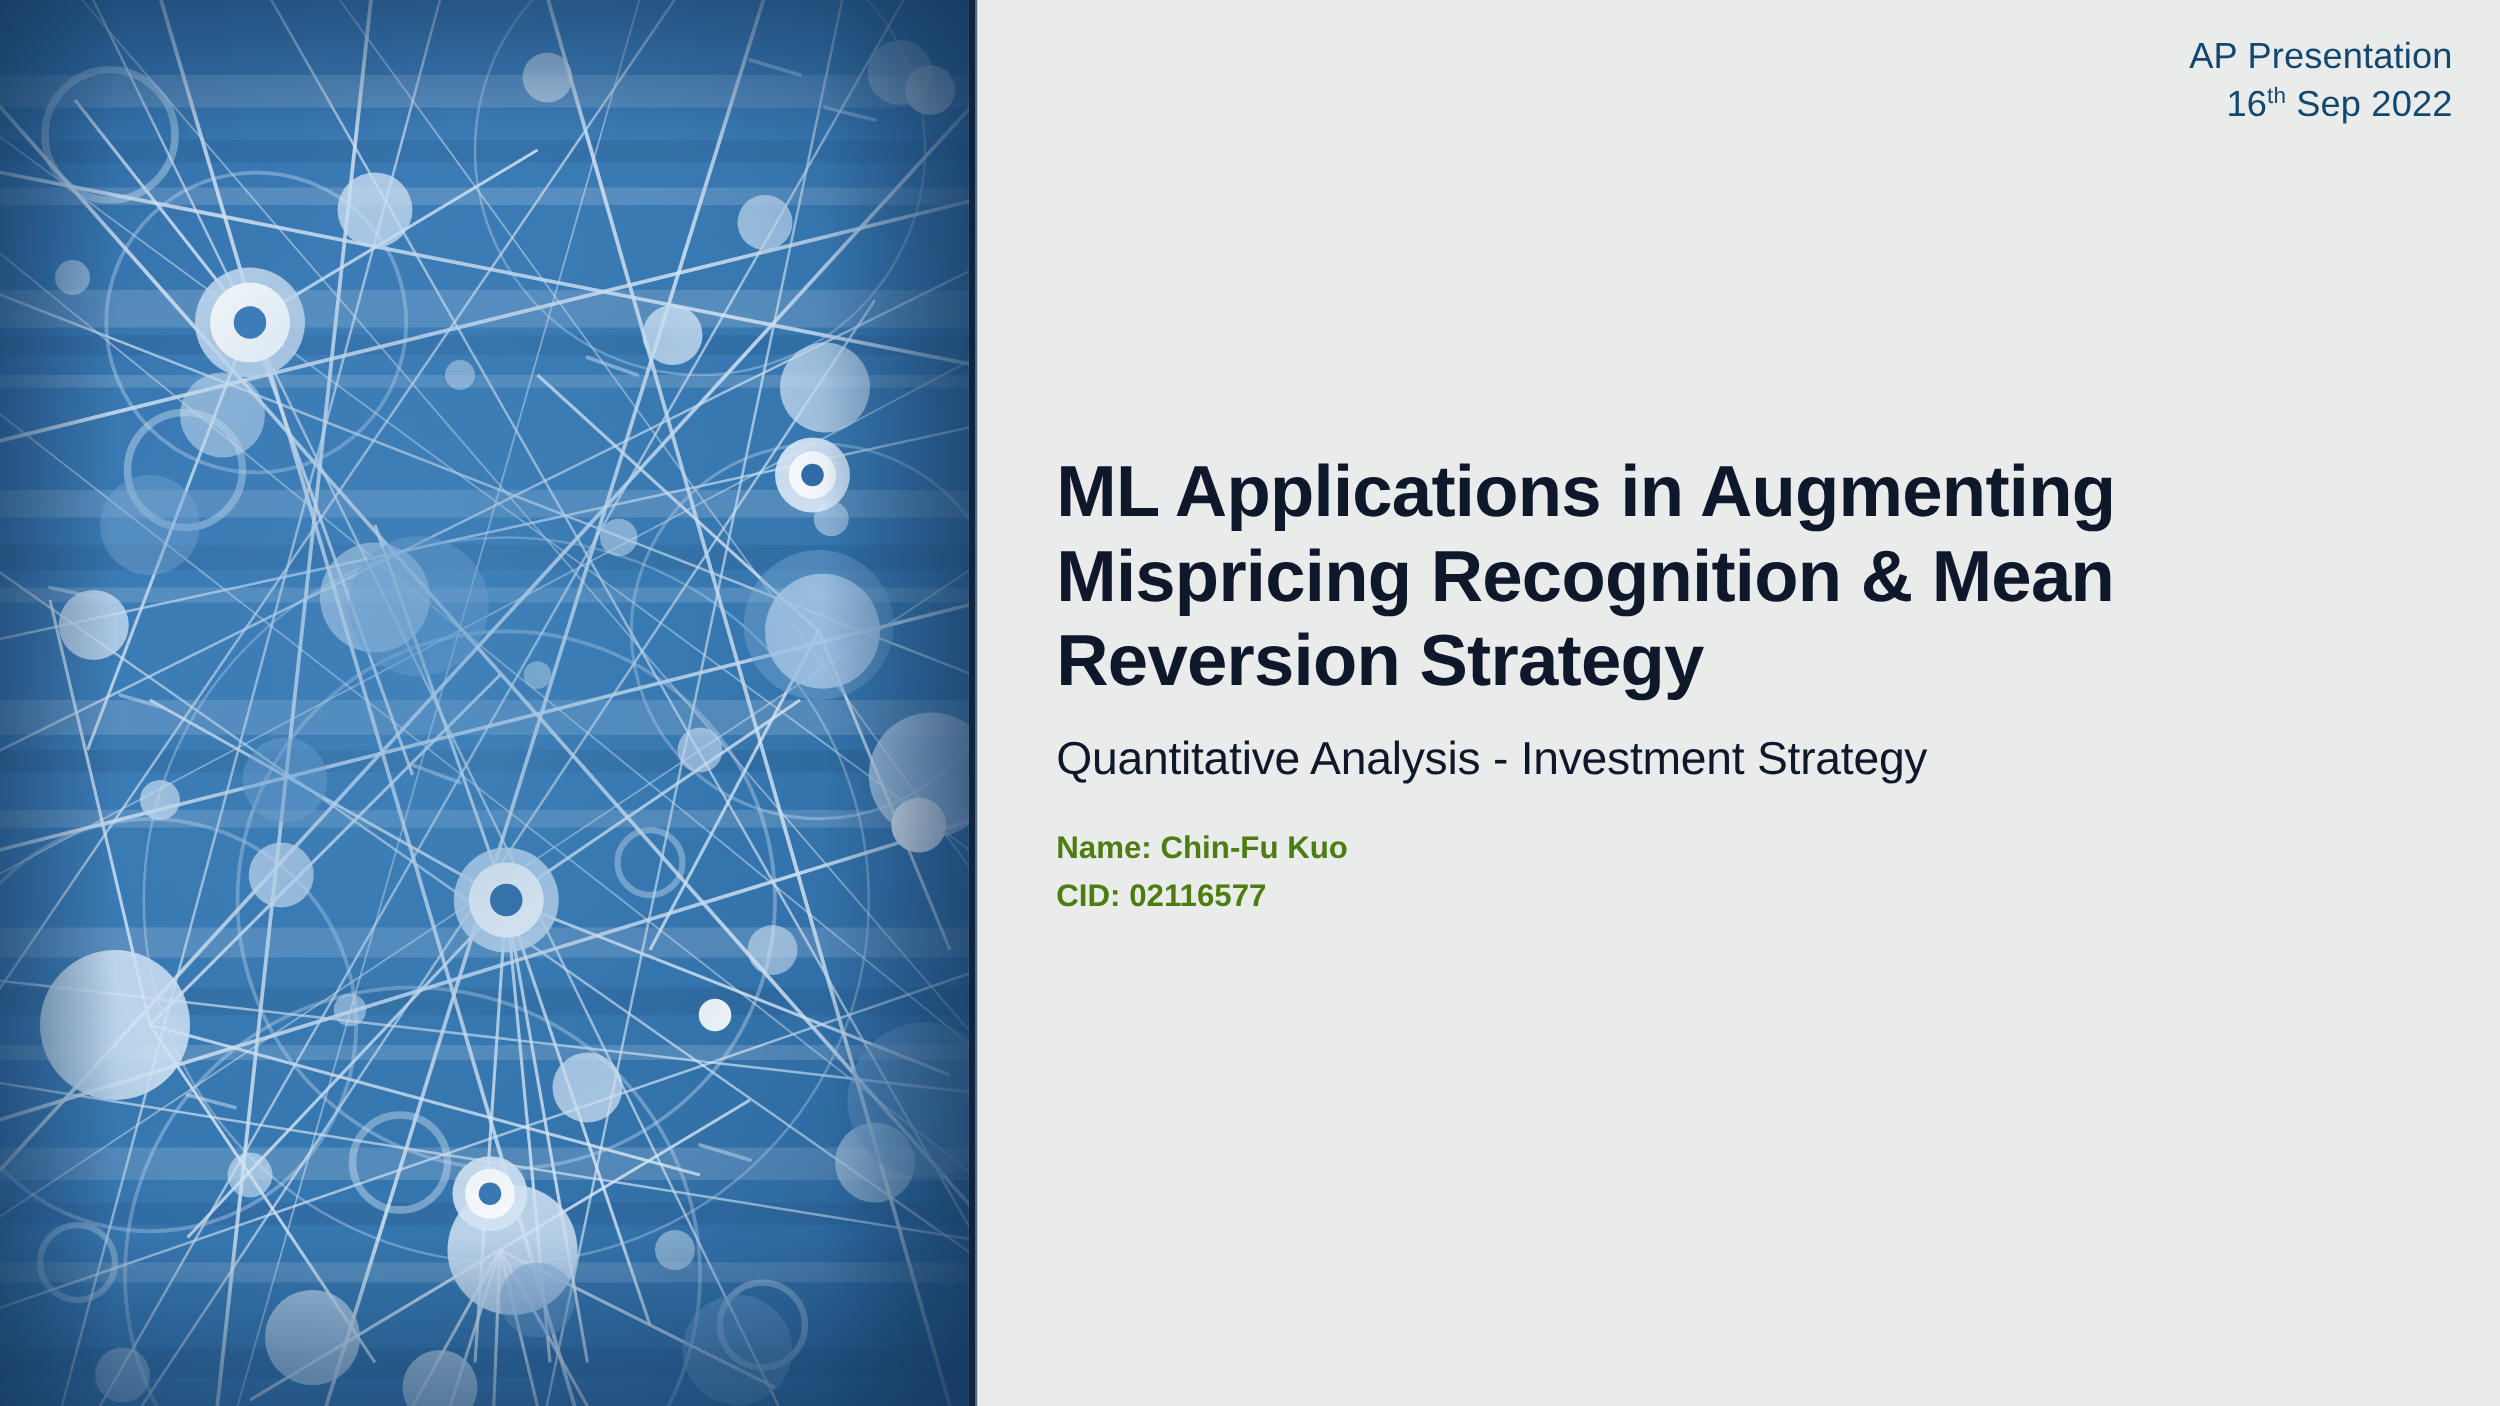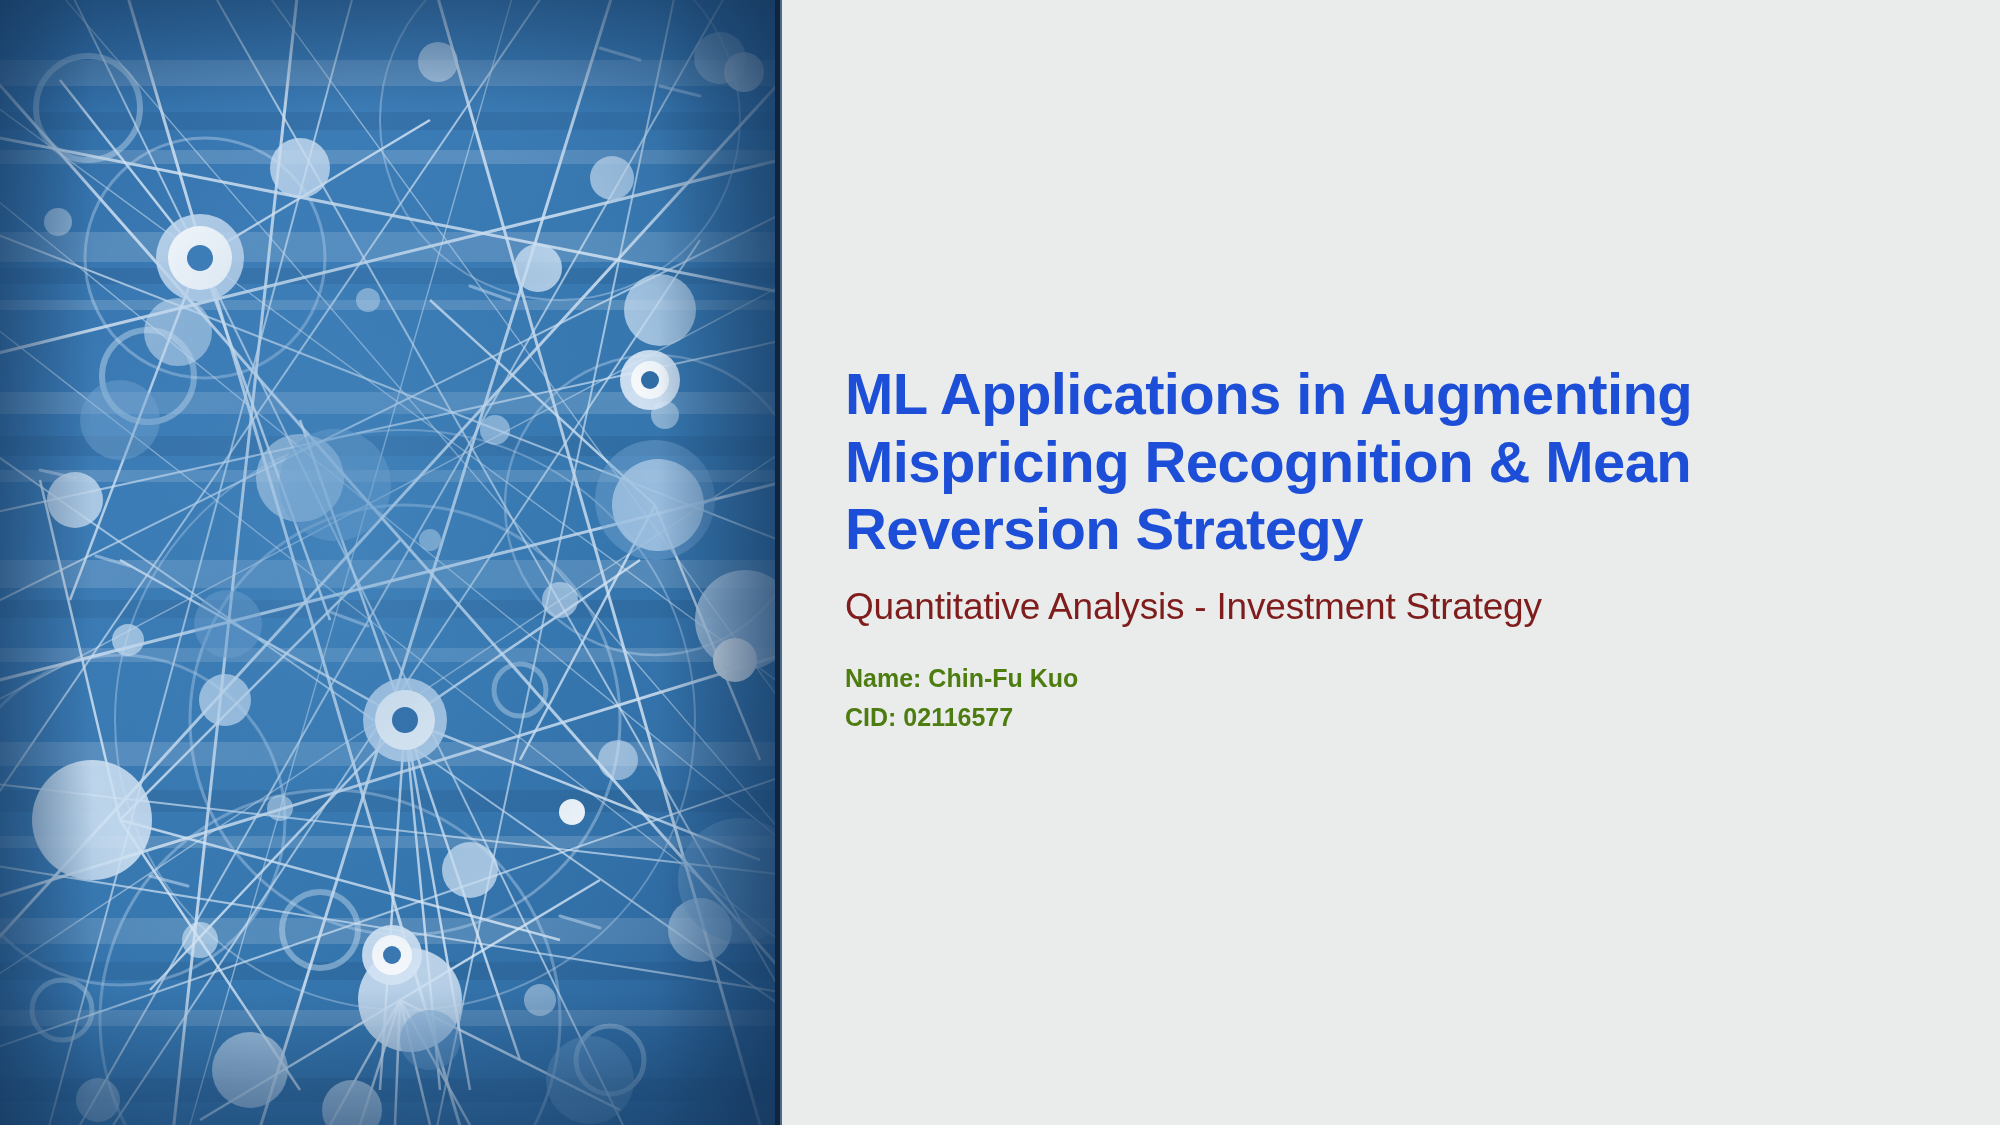--- a/index.html
+++ b/index.html
@@ -84,29 +84,29 @@
     left: 63px;
     top: 360px;
     width: 1130px;
   }
 
   .slide-title {
     margin: 0;
     font-size: 58px;
     font-weight: bold;
     line-height: 1.165;
-    color: #1d4ed8;
+    color: #0f172a;
     letter-spacing: -0.6px;
   }
 
   .slide-subtitle {
     margin: 22px 0 0 0;
     font-size: 37px;
     font-weight: normal;
-    color: #7f1d1d;
+    color: #0f172a;
     line-height: 1.2;
     letter-spacing: -0.2px;
   }
 
   .presenter-block {
     margin-top: 30px;
     font-size: 25px;
     font-weight: bold;
     color: #4d7c0f;
     line-height: 1.54;
@@ -343,20 +343,24 @@
       <rect x="0" y="0" width="775" height="1125" fill="url(#edgeDark)"></rect>
       <rect x="0" y="0" width="775" height="1125" fill="url(#edgeDarkV)"></rect>
     </svg>
   </div>
 
   <div class="art-divider"></div>
   <div class="art-divider-inner"></div>
 
   <div class="content">
 
+    <div class="meta-block">
+      <span class="meta-line">AP Presentation</span>
+      <span class="meta-line"><span>16</span><sup>th</sup><span> Sep 2022</span></span>
+    </div>
 
     <div class="title-area">
       <h1 class="slide-title">ML Applications in Augmenting Mispricing Recognition &amp; Mean Reversion Strategy</h1>
 
       <h2 class="slide-subtitle">Quantitative Analysis - Investment Strategy</h2>
 
       <div class="presenter-block">
         <span class="presenter-line">Name: Chin-Fu Kuo</span>
         <span class="presenter-line">CID: 02116577</span>
       </div>

